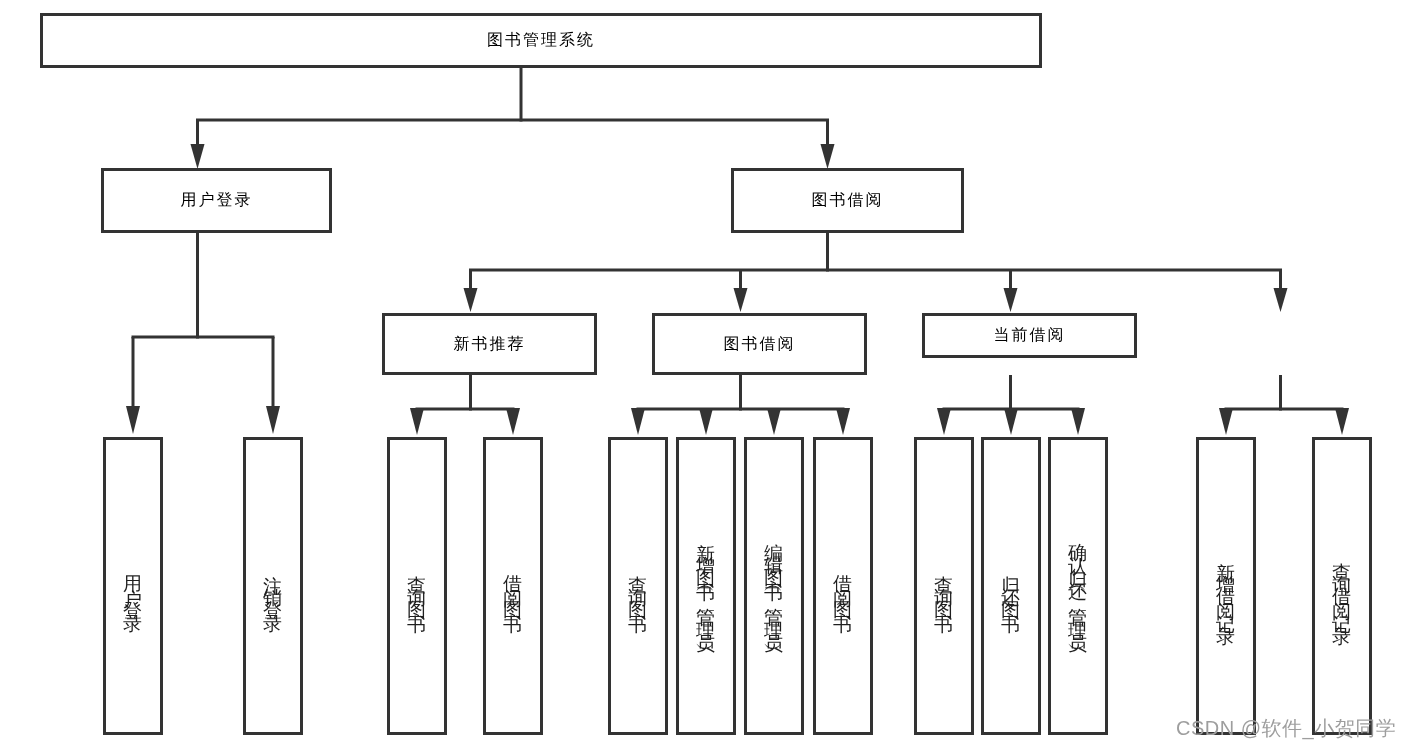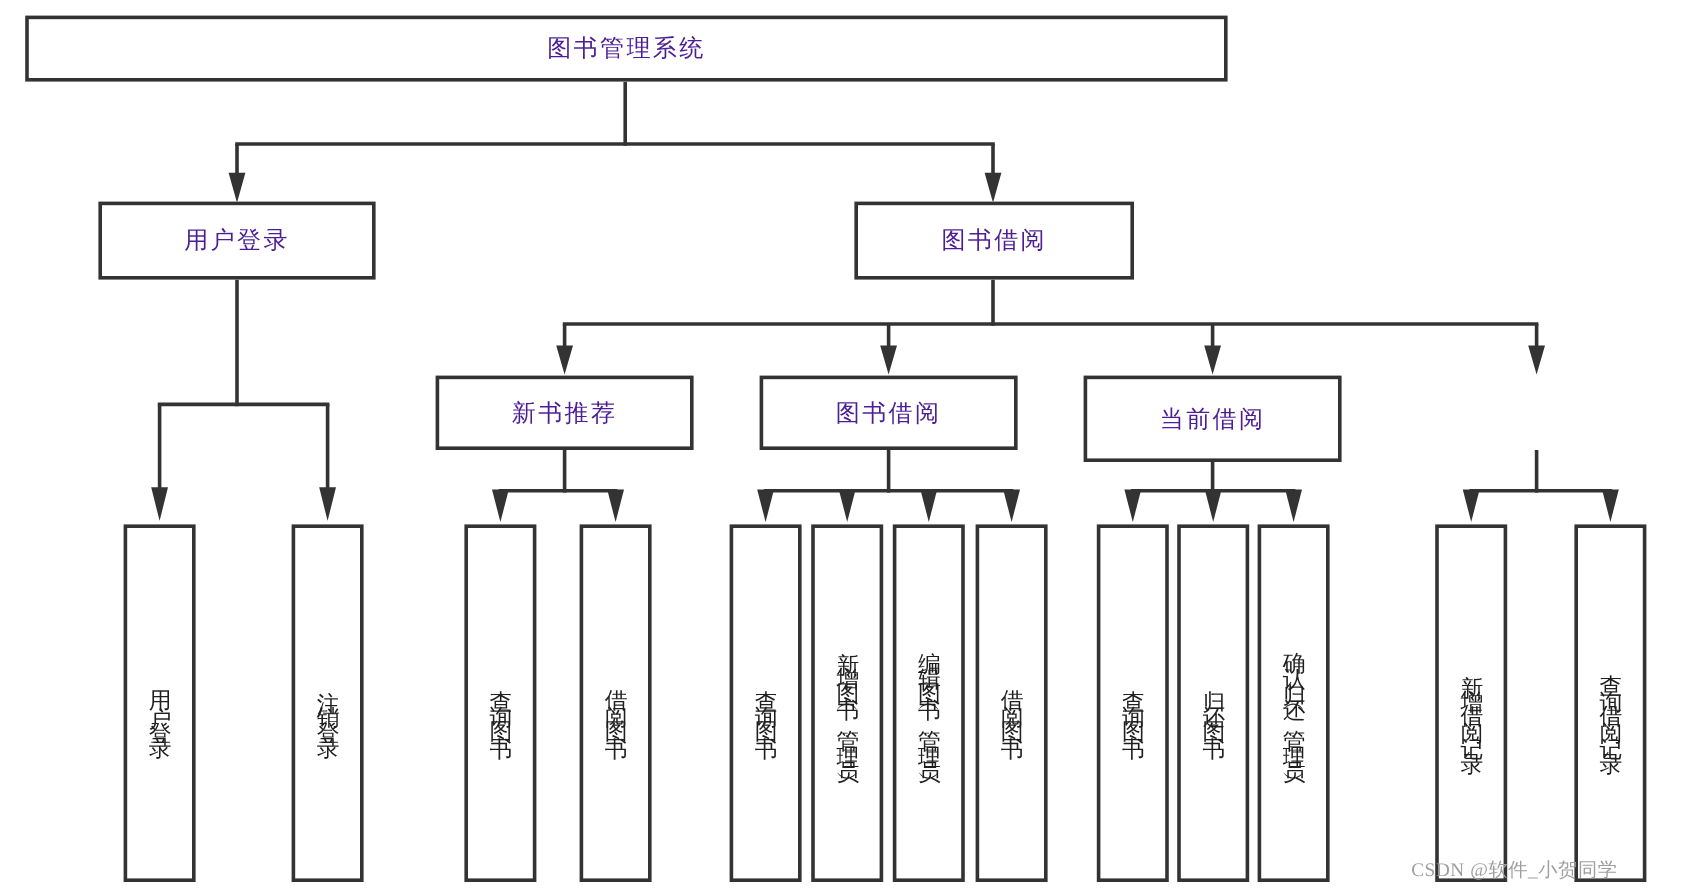--- a/index.html
+++ b/index.html
@@ -21,43 +21,43 @@
     position: absolute;
     box-sizing: border-box;
     background: #ffffff;
     border: 3px solid #333333;
     display: flex;
     align-items: center;
     justify-content: center;
     z-index: 2;
   }
   .h-box {
-    font-size: 20px;
+    font-size: 16px;
     letter-spacing: 2px;
-    color: #4c1d95;
+    color: #000000;
     white-space: nowrap;
+    margin-left: 19px;
   }
   .v-box span {
     writing-mode: vertical-rl;
     text-orientation: mixed;
     font-size: 19px;
     line-height: 1;
     letter-spacing: 13px;
     color: #1f1f1f;
   }
   .watermark {
     position: absolute;
     left: 1176px;
     top: 715px;
-    font-size: 16px;
+    font-size: 20px;
     color: #9e9e9e;
     letter-spacing: 0.5px;
     white-space: nowrap;
     z-index: 3;
-    font-family: Liberation Serif, serif;
   }
 </style>
 </head>
 <body>
 
 <div id="stage">
 
   <svg id="connectors" viewBox="0 0 1405 747" xmlns="http://www.w3.org/2000/svg">
     <g stroke="#333333" stroke-width="3" fill="none">
 
@@ -120,21 +120,21 @@
     </g>
   </svg>
 
   <div class="box h-box" style="left:21px; top:13px; width:1002px; height:55px;">图书管理系统</div>
 
   <div class="box h-box" style="left:82px; top:168px; width:231px; height:65px;">用户登录</div>
   <div class="box h-box" style="left:712px; top:168px; width:233px; height:65px;">图书借阅</div>
 
   <div class="box h-box" style="left:633px; top:313px; width:215px; height:62px;">图书借阅</div>
   <div class="box h-box" style="left:363px; top:313px; width:215px; height:62px;">新书推荐</div>
-  <div class="box h-box" style="left:903px; top:313px; width:215px; height:72px;">当前借阅</div>
+  <div class="box h-box" style="left:903px; top:313px; width:215px; height:45px;">当前借阅</div>
 
   <div class="box v-box" style="left:103px; top:437px; width:60px; height:298px;">
     <span>用户登录</span>
   </div>
   <div class="box v-box" style="left:243px; top:437px; width:60px; height:298px;">
     <span>注销登录</span>
   </div>
 
   <div class="box v-box" style="left:387px; top:437px; width:60px; height:298px;">
     <span>查询图书</span>

